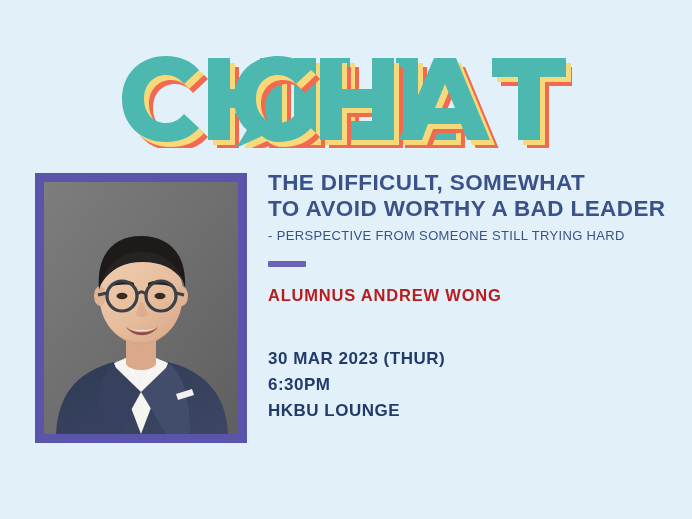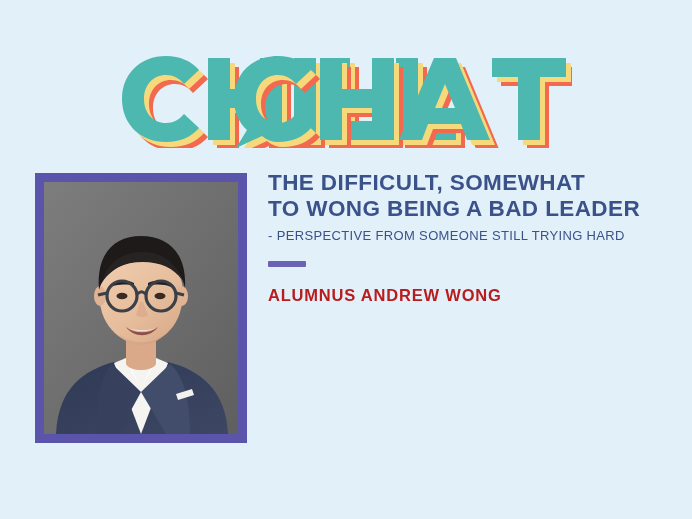--- a/index.html
+++ b/index.html
@@ -229,24 +229,29 @@
           <path d="M75,152 C85,163 110,163 120,152 C112,166 84,166 75,152 Z" fill="#cf9a7c" opacity="0.45"></path>
         </g>
       </svg>
     </div>
   </div>
 
   <div id="text-col">
 
     <h1 id="event-title">
       <span class="tline">THE DIFFICULT, SOMEWHAT</span>
-      <span class="tline">TO WONG BEING A BAD LEADER</span>
+      <span class="tline">TO AVOID WORTHY A BAD LEADER</span>
     </h1>
 
     <p id="event-subtitle">- PERSPECTIVE FROM SOMEONE STILL TRYING HARD</p>
 
     <div id="accent-divider"></div>
 
     <p id="speaker-name">ALUMNUS ANDREW WONG</p>
 
+    <div id="details-block">
+      <div>30 MAR 2023 (THUR)</div>
+      <div>6:30PM</div>
+      <div>HKBU LOUNGE</div>
+    </div>
 
   </div>
 </div>
 
 </body></html>

